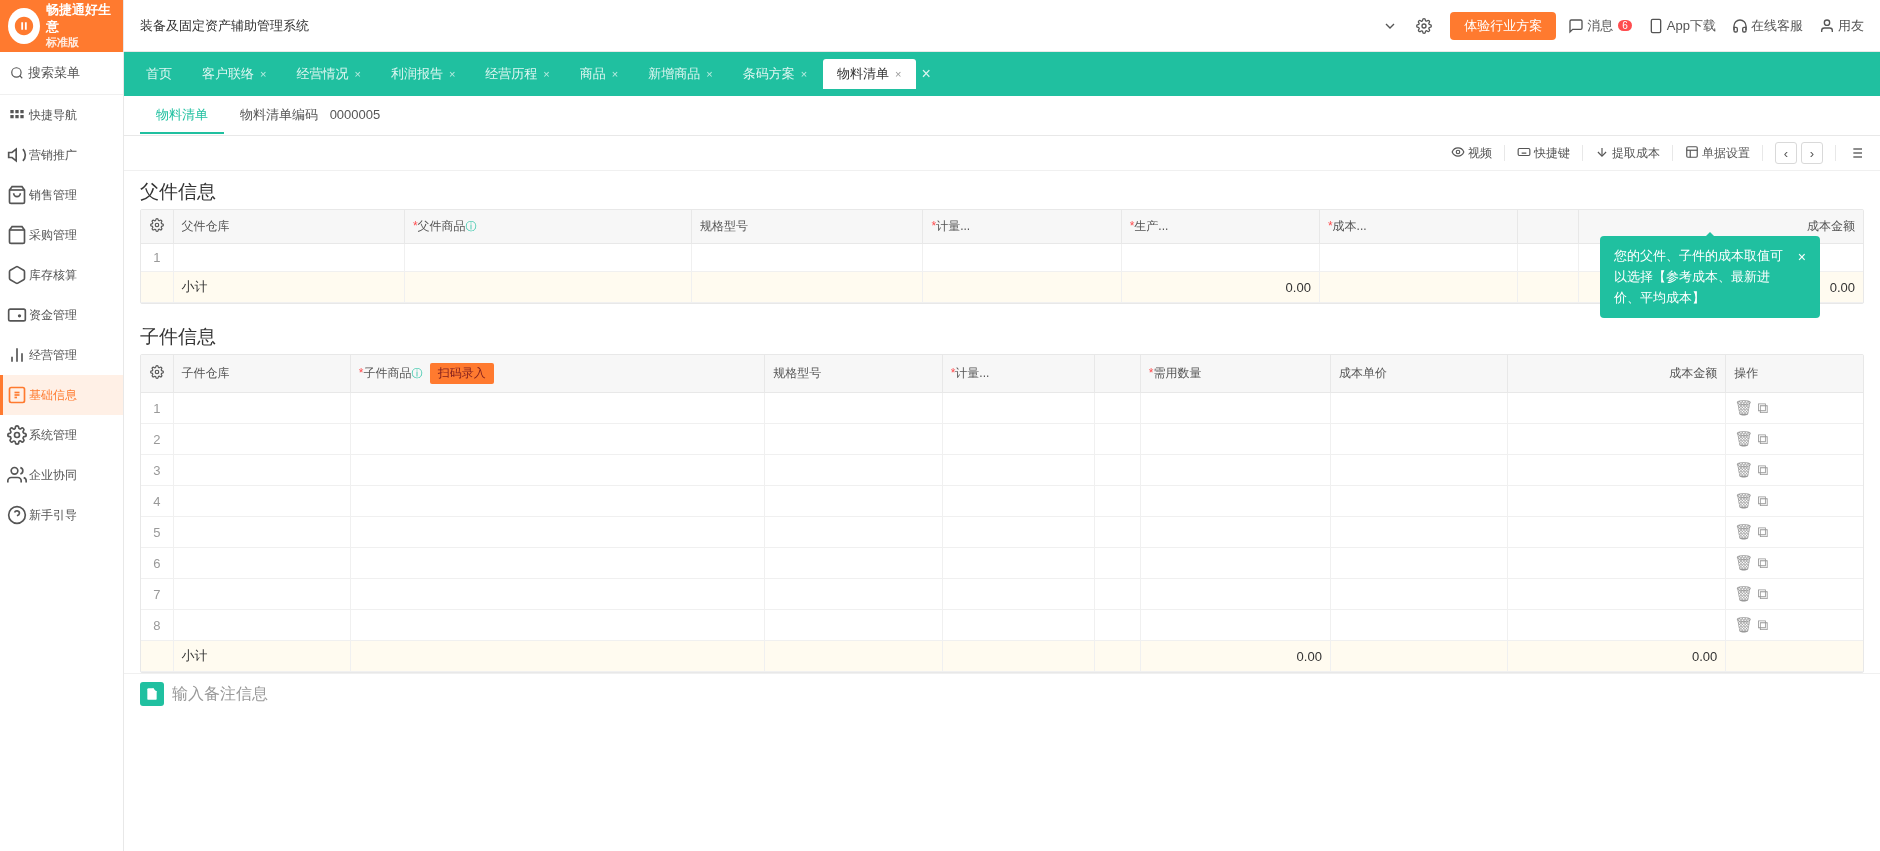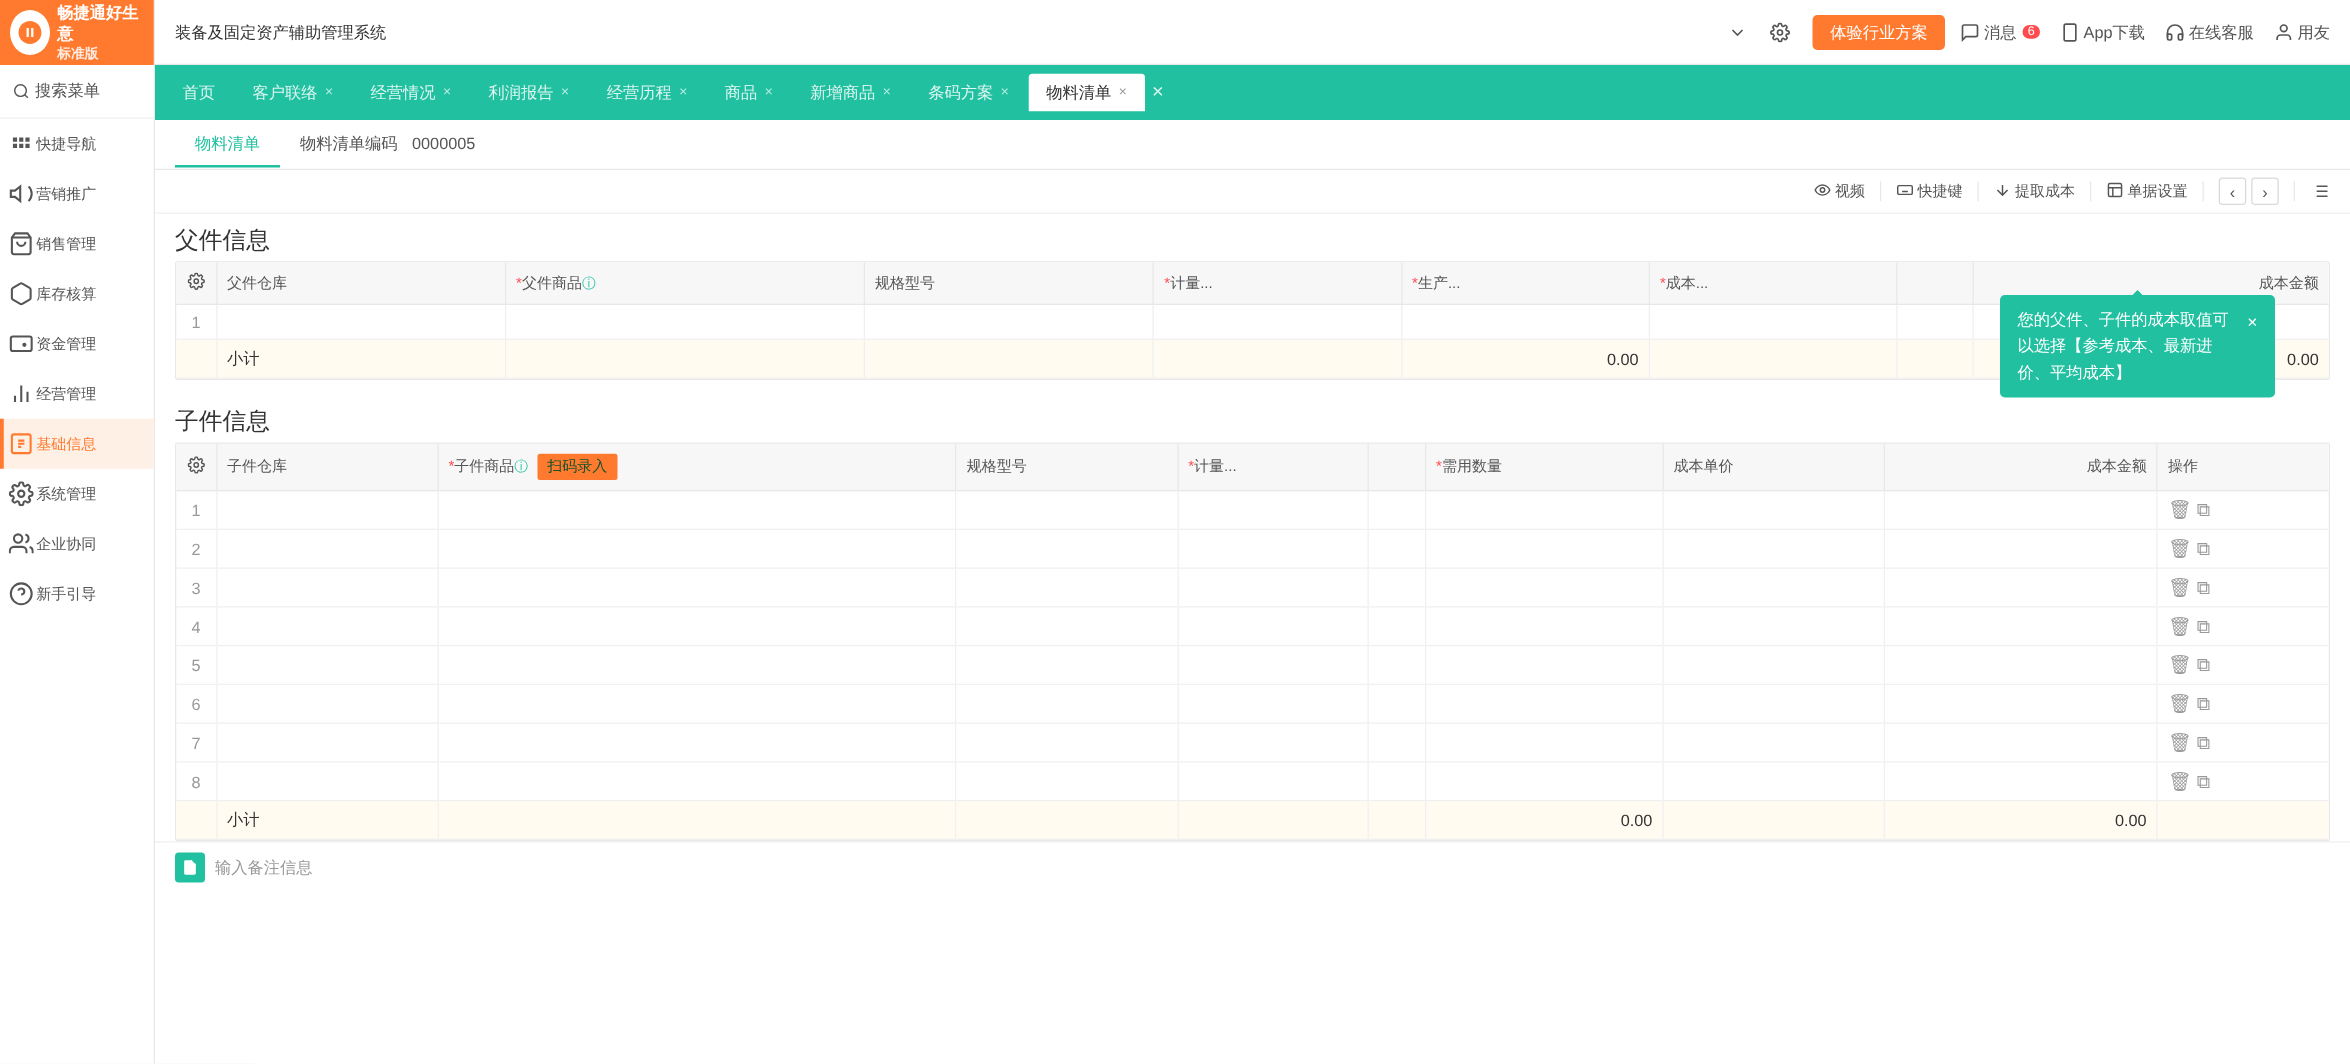--- a/index.html
+++ b/index.html
@@ -70,21 +70,21 @@
     tbody td { padding: 6px 8px; border-right: 1px solid #f0f0f0; color: #333; }
     tbody td:last-child { border-right: none; }
     .subtotal-row { background: #fffbf0; }
     .subtotal-row td { padding: 6px 8px; color: #333; font-weight: 500; }
     .row-num { color: #999; text-align: center; width: 30px; }
     .subtotal-label { color: #555; }
     .required { color: #ff4d4f; }
     .col-ops { display: flex; gap: 4px; align-items: center; }
     .op-btn { cursor: pointer; color: #999; font-size: 15px; }
 
-    .scan-btn { background: #ff7a2f; color: #14532d; border: none; border-radius: 2px; padding: 2px 8px; cursor: pointer; font-size: 12px; }
+    .scan-btn { background: #ff7a2f; color: #7f1d1d; border: none; border-radius: 2px; padding: 2px 8px; cursor: pointer; font-size: 12px; }
 
     
     .tooltip-popup { position: absolute; top: 88px; right: 100px; background: #20c0a0; color: white; border-radius: 4px; padding: 10px 14px; font-size: 13px; line-height: 1.6; max-width: 220px; z-index: 100; }
     .tooltip-popup::before { content: ''; position: absolute; top: -8px; left: 50%; transform: translateX(-50%); border: 4px solid transparent; border-bottom-color: #20c0a0; }
     .tooltip-close { float: right; cursor: pointer; margin-left: 8px; font-size: 14px; }
 
     
     .bottom-hint { padding: 8px 16px; display: flex; align-items: center; gap: 8px; color: #20c0a0; border-top: 1px solid #f0f0f0; }
     .bottom-hint-icon { width: 24px; height: 24px; background: #20c0a0; border-radius: 3px; display: flex; align-items: center; justify-content: center; color: white; font-size: 14px; }
 
@@ -134,20 +134,27 @@
         </svg>
       <span class="sidebar-item-label">营销推广</span>
     </div>
     <div class="sidebar-item">
       <svg width="18" height="18" viewBox="0 0 24 24" fill="none" stroke="currentColor" stroke-width="2">
           <path d="M6 2L3 6v14a2 2 0 0 0 2 2h14a2 2 0 0 0 2-2V6l-3-4z"></path>
           <line x1="3" y1="6" x2="21" y2="6"></line>
           <path d="M16 10a4 4 0 0 1-8 0"></path>
         </svg>
       <span class="sidebar-item-label">销售管理</span>
+    </div>
+    <div class="sidebar-item">
+      <svg width="18" height="18" viewBox="0 0 24 24" fill="none" stroke="currentColor" stroke-width="2">
+          <path d="M6 2 3 6v14a2 2 0 0 0 2 2h14a2 2 0 0 0 2-2V6l-3-4z"></path>
+          <line x1="3" y1="6" x2="21" y2="6"></line>
+        </svg>
+      <span class="sidebar-item-label">采购管理</span>
     </div>
     <div class="sidebar-item">
       <svg width="18" height="18" viewBox="0 0 24 24" fill="none" stroke="currentColor" stroke-width="2">
           <path d="M21 16V8a2 2 0 0 0-1-1.73l-7-4a2 2 0 0 0-2 0l-7 4A2 2 0 0 0 3 8v8a2 2 0 0 0 1 1.73l7 4a2 2 0 0 0 2 0l7-4A2 2 0 0 0 21 16z"></path>
         </svg>
       <span class="sidebar-item-label">库存核算</span>
     </div>
     <div class="sidebar-item">
       <svg width="18" height="18" viewBox="0 0 24 24" fill="none" stroke="currentColor" stroke-width="2">
           <rect x="2" y="5" width="20" height="14" rx="2"></rect>
@@ -583,17 +590,17 @@
       </div>
     </div>
 
     <div class="bottom-hint">
       <div class="bottom-hint-icon">
         <svg width="14" height="14" viewBox="0 0 24 24" fill="white">
             <path d="M14 2H6a2 2 0 0 0-2 2v16a2 2 0 0 0 2 2h12a2 2 0 0 0 2-2V8z"></path>
             <polyline points="14 2 14 8 20 8" fill="none" stroke="white" stroke-width="2"></polyline>
           </svg>
       </div>
-      <span style="cursor:text;color:#999;font-size:13px;">输入备注信息</span>
+      <span style="cursor:text;color:#999;font-size:16px;">输入备注信息</span>
     </div>
 
   </div>
 </div>
 
 </body></html>

